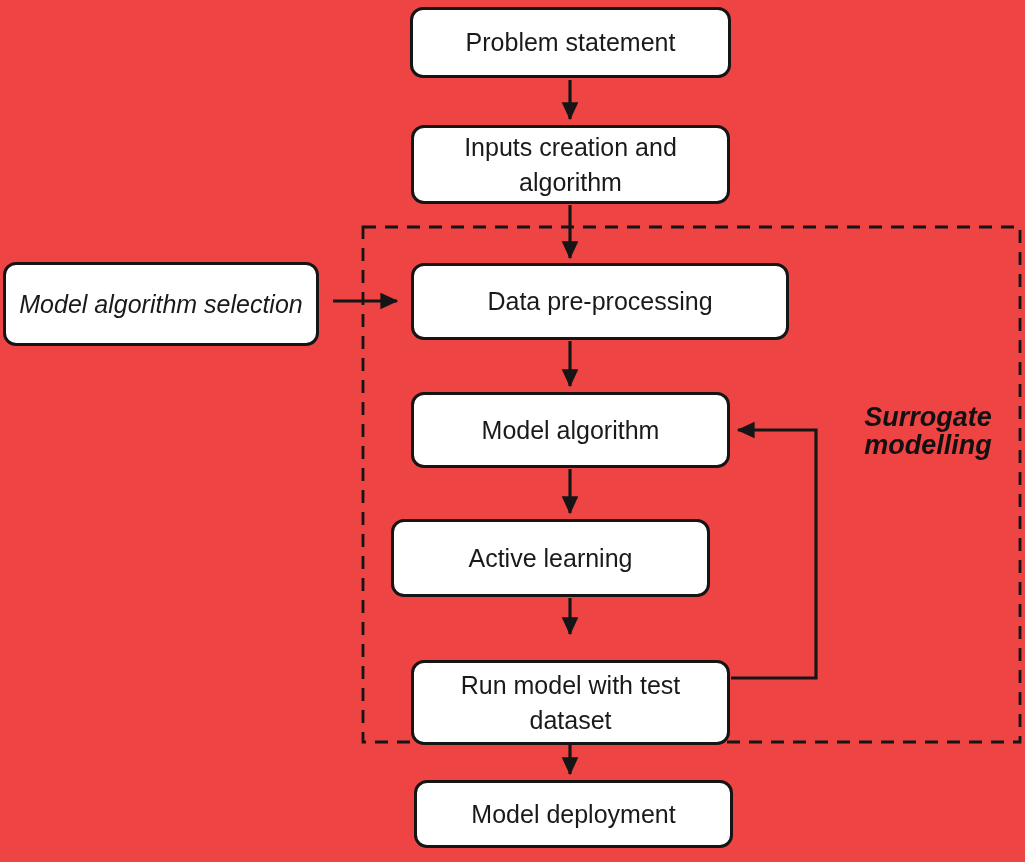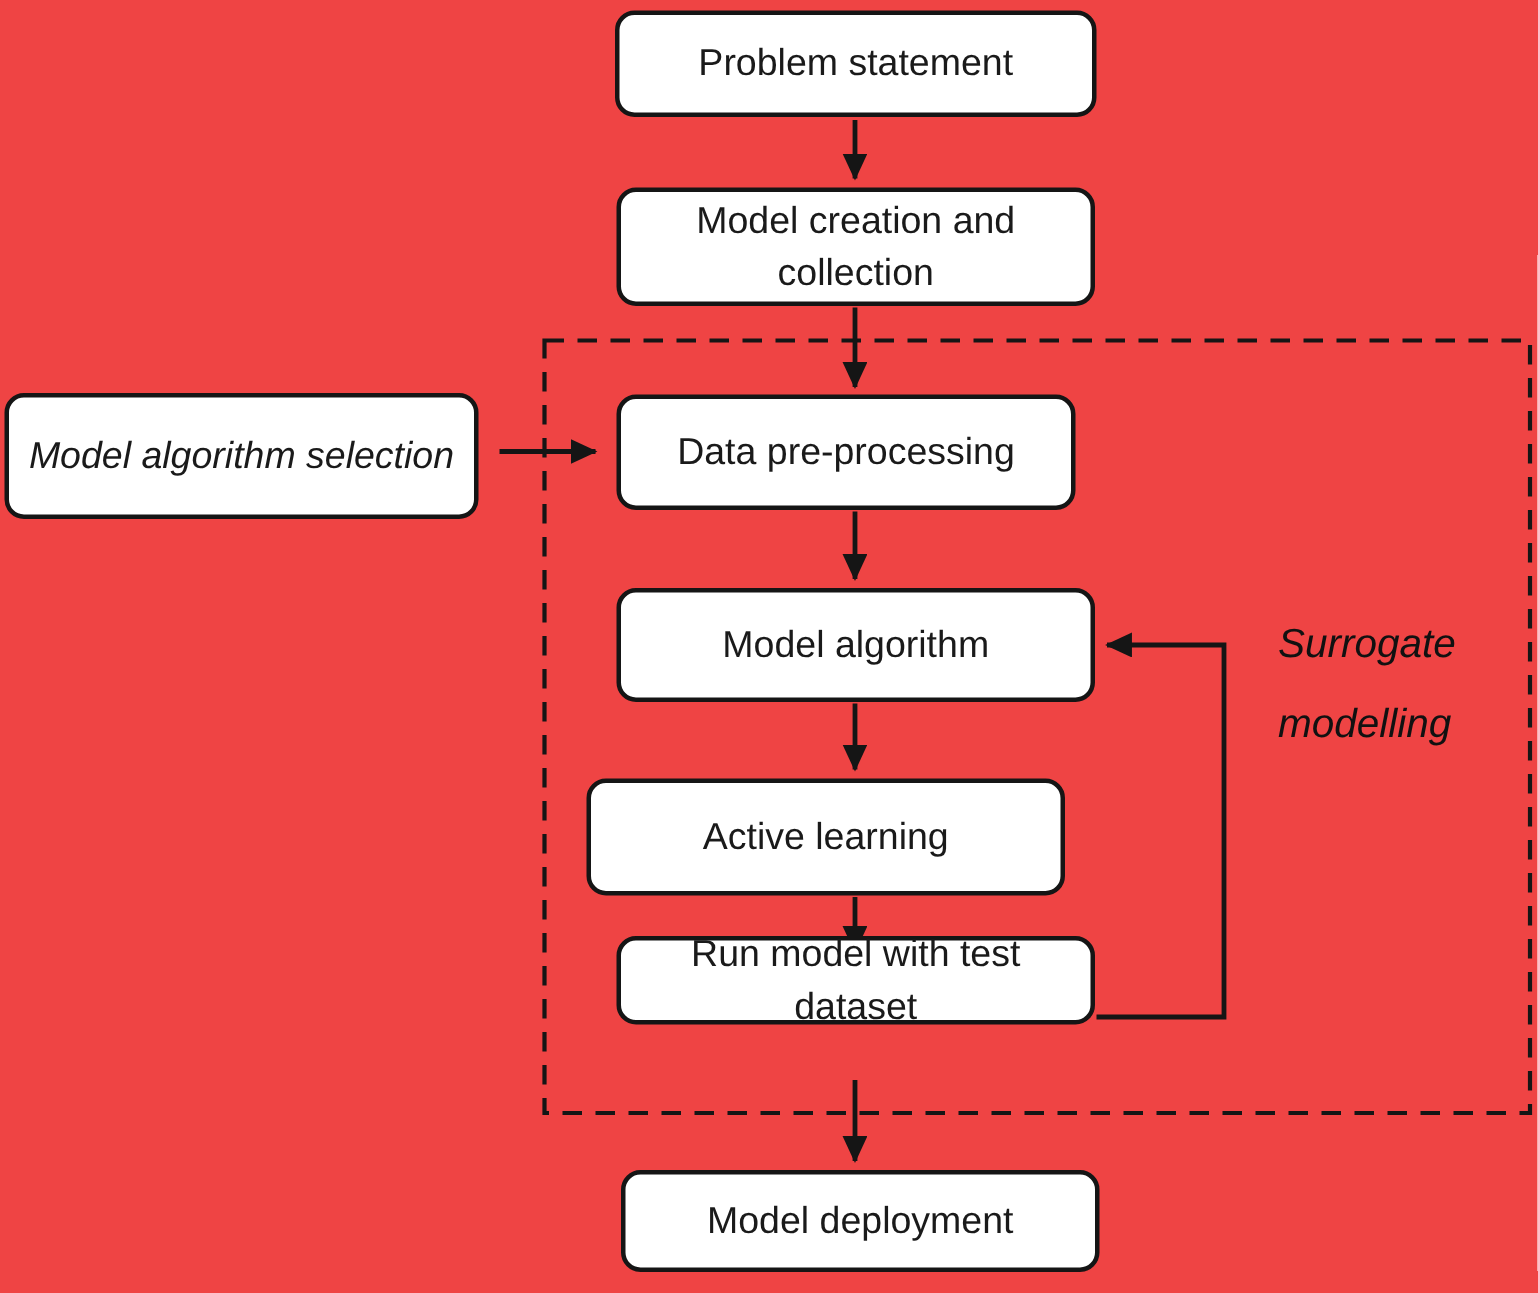--- a/index.html
+++ b/index.html
@@ -35,37 +35,38 @@
     justify-content: center;
     text-align: center;
     font-size: 25px;
     line-height: 35px;
     color: #1a1a1a;
     padding: 4px 10px;
   }
   #node-problem-statement { left: 410px; top: 7px;   width: 321px; height: 71px; }
   #node-inputs-creation   { left: 411px; top: 125px; width: 319px; height: 79px; }
   #node-model-algorithm   { left: 3px;   top: 262px; width: 316px; height: 84px; font-style: italic; }
-  #node-data-preprocessing{ left: 411px; top: 263px; width: 306px; height: 77px; }
+  #node-data-preprocessing{ left: 411px; top: 263px; width: 378px; height: 77px; }
   #node-model-training    { left: 411px; top: 392px; width: 319px; height: 76px; }
   #node-active-learning   { left: 391px; top: 519px; width: 319px; height: 78px; }
-  #node-run-model         { left: 411px; top: 624px; width: 319px; height: 59px; }
+  #node-run-model         { left: 411px; top: 660px; width: 319px; height: 85px; }
   #node-model-deployment  { left: 414px; top: 780px; width: 319px; height: 68px; }
 
   .region-label {
     position: absolute;
     z-index: 2;
     left: 852px;
     top: 403px;
     width: 152px;
     font-size: 27px;
-    line-height: 53px;
-    font-weight: normal;
+    line-height: 28px;
+    font-weight: bold;
     font-style: italic;
     color: #111111;
+    text-align: center;
   }
 </style>
 </head>
 <body>
 
 <div class="canvas">
 
   <svg class="edges-layer" width="1025" height="862" viewBox="0 0 1025 862" xmlns="http://www.w3.org/2000/svg">
     <defs>
       <marker id="arrowhead" markerWidth="6" markerHeight="6" refX="5.2" refY="2.6" orient="auto" markerUnits="strokeWidth">
@@ -90,21 +91,21 @@
     <line x1="570" y1="720" x2="570" y2="774" stroke="#151515" stroke-width="3.2" marker-end="url(#arrowhead)"></line>
 
     <path d="M 731 678 L 816 678 L 816 430 L 738 430" fill="none" stroke="#151515" stroke-width="3.2" marker-end="url(#arrowhead)"></path>
   </svg>
 
   <div class="node" id="node-problem-statement">
     <span>Problem statement</span>
   </div>
 
   <div class="node" id="node-inputs-creation">
-    <span>Model creation and collection</span>
+    <span>Inputs creation and algorithm</span>
   </div>
 
   <div class="node" id="node-model-algorithm">
     <span>Model algorithm selection</span>
   </div>
 
   <div class="node" id="node-data-preprocessing">
     <span>Data pre-processing</span>
   </div>
 

